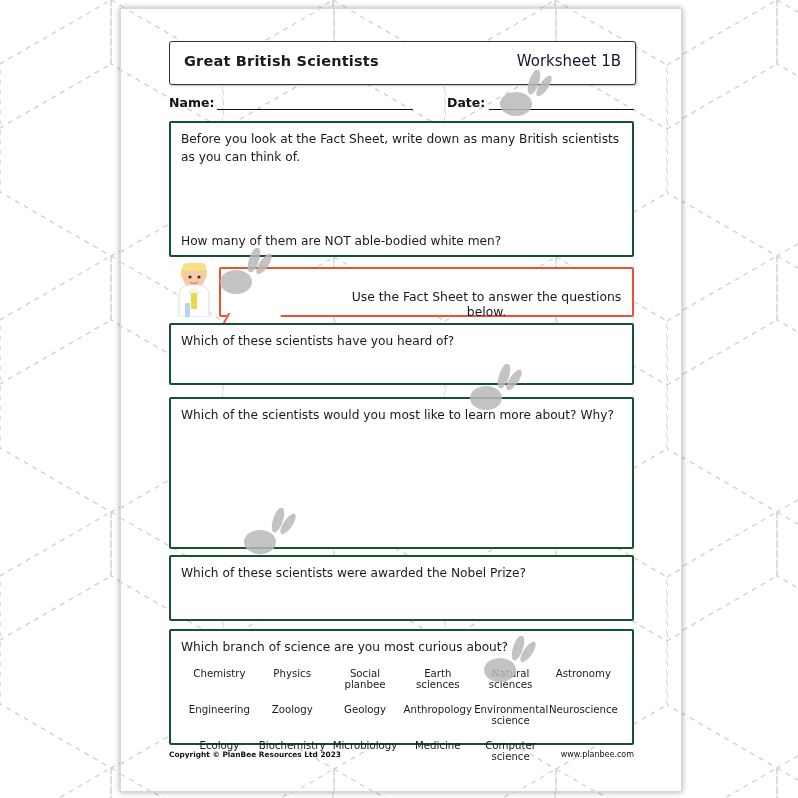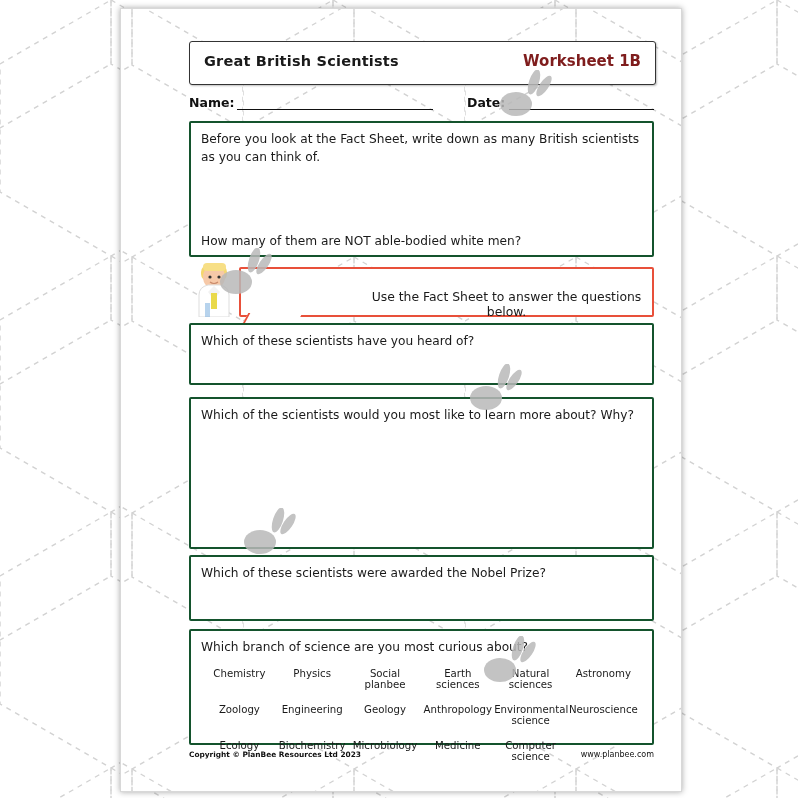--- a/index.html
+++ b/index.html
@@ -34,21 +34,20 @@
     position: absolute;
     left: 0; top: 0;
     width: 798px; height: 798px;
     pointer-events: none;
   }
   .content {
     position: absolute;
     left: 0; top: 0;
     width: 560px;
     height: 782px;
-    margin-left: 20px;
   }
   .title-box {
     position: absolute;
     left: 48px;
     top: 32px;
     width: 465px;
     height: 42px;
     border: 1px solid #333;
     border-radius: 3px;
     background: #fff;
@@ -61,22 +60,22 @@
     font-size: 14.5px;
     font-weight: bold;
     color: #1a1a1a;
     letter-spacing: 0.2px;
   }
   .title-right {
     position: absolute;
     right: 14px;
     top: 10px;
     font-size: 15px;
-    font-weight: bold;
-    color: #7f1d1d;
+    font-weight: normal;
+    color: #0f172a;
   }
   .namedate {
     position: absolute;
     left: 48px;
     top: 84px;
     width: 465px;
     height: 22px;
     font-size: 12.5px;
     font-weight: bold;
     color: #111;
@@ -262,22 +261,22 @@
 
       <div class="qbox" style="left:48px; top:620px; width:465px; height:116px;">
         <div class="qtext">Which branch of science are you most curious about?</div>
         <div class="branch-grid">
           <div class="branch-item">Chemistry</div>
           <div class="branch-item">Physics</div>
           <div class="branch-item">Social planbee</div>
           <div class="branch-item">Earth sciences</div>
           <div class="branch-item">Natural sciences</div>
           <div class="branch-item">Astronomy</div>
+          <div class="branch-item">Engineering</div>
           <div class="branch-item">Zoology</div>
-          <div class="branch-item">Engineering</div>
           <div class="branch-item">Geology</div>
           <div class="branch-item">Anthropology</div>
           <div class="branch-item">Environmental science</div>
           <div class="branch-item">Neuroscience</div>
           <div class="branch-item">Ecology</div>
           <div class="branch-item">Biochemistry</div>
           <div class="branch-item">Microbiology</div>
           <div class="branch-item">Medicine</div>
           <div class="branch-item">Computer science</div>
         </div>

